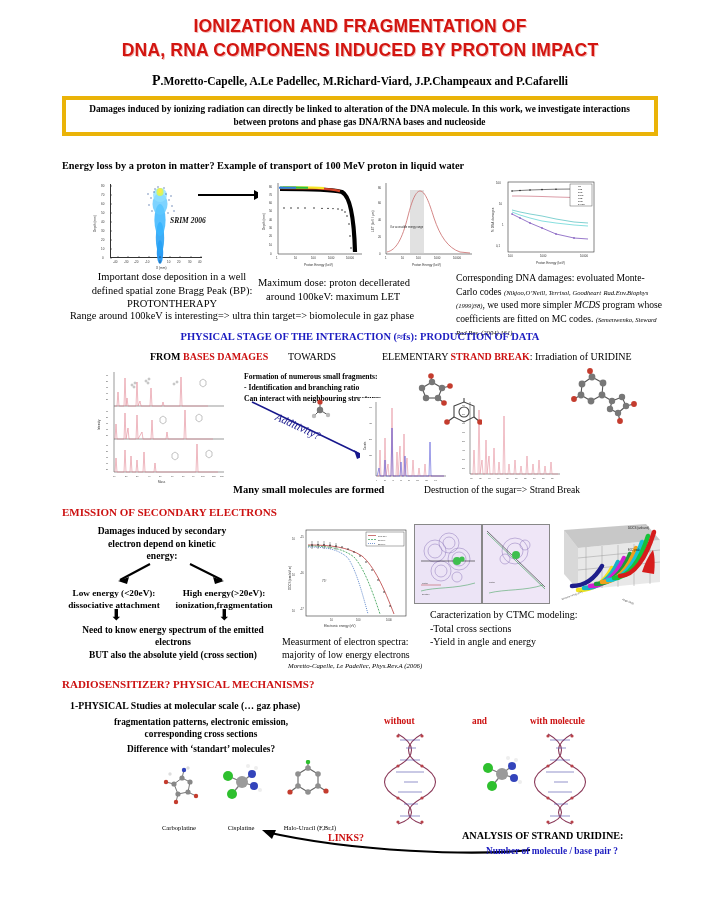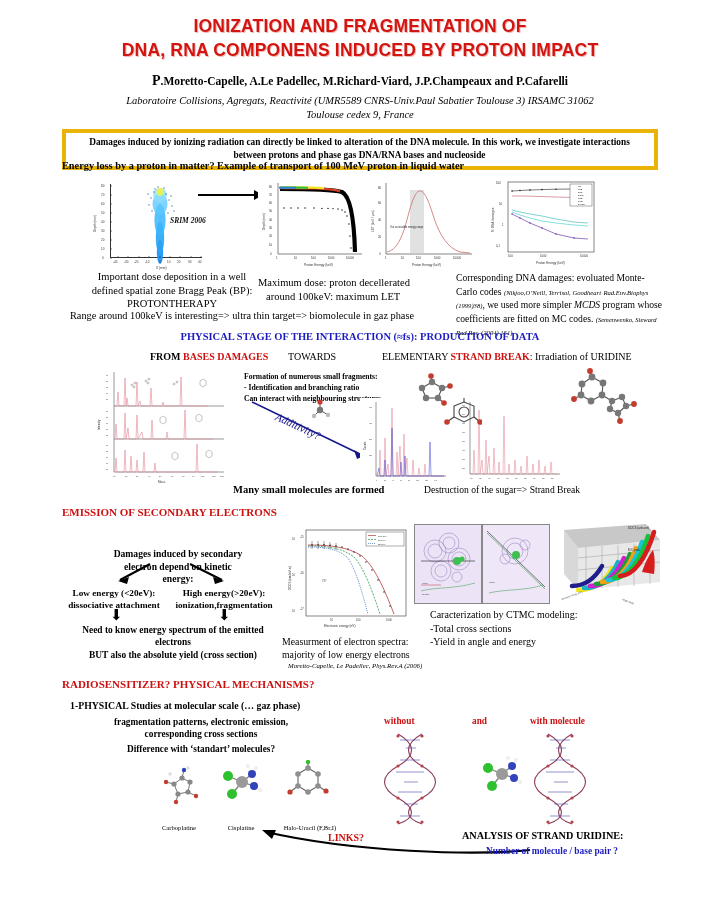--- a/index.html
+++ b/index.html
@@ -68,24 +68,20 @@
 
 <div class="poster">
 
   <div>
     <div class="title">IONIZATION AND FRAGMENTATION OF</div>
     <div class="title" style="padding-top:2px">DNA, RNA COMPONENS  INDUCED BY PROTON IMPACT</div>
   </div>
 
   <div class="authors"><span class="big">P</span><span>.Moretto-Capelle, A.Le Padellec, M.Richard-Viard, J.P.Champeaux and P.Cafarelli</span></div>
 
-  <div class="affil">
-    <div>Laboratoire Collisions, Agregats, Reactivité (UMR5589 CNRS-Univ.Paul Sabatier Toulouse 3) IRSAMC 31062</div>
-    <div>Toulouse cedex 9, France</div>
-  </div>
 
   <div class="abstract">
     <div>Damages induced  by ionizing radiation can directly be linked to alteration of the DNA molecule. In this work, we investigate  interactions</div>
     <div>between  protons and phase gas DNA/RNA  bases and nucleoside</div>
   </div>
 
   <div class="abs" style="left:62px;top:160px;width:600px;">
     <div style="font-weight:bold;font-size:10.3px;">Energy loss by a proton in matter?  Example of transport of 100 MeV proton in liquid water</div>
   </div>
 
@@ -552,21 +548,21 @@
       <circle cx="14" cy="6" r="2.6" fill="#c43c2e"></circle>
     <circle cx="8" cy="20" r="2.2" fill="#bbb"></circle>
       <circle cx="22" cy="19" r="2.2" fill="#bbb"></circle>
   </svg>
 
   <div class="abs" style="left:233px;top:484px;font-weight:bold;font-size:10.5px;">Many small molecules are formed</div>
   <div class="abs" style="left:424px;top:484px;font-size:9.6px;">Destruction of the sugar=&gt; Strand Break</div>
 
   <div class="abs red-head" style="left:62px;top:506px;">EMISSION OF SECONDARY ELECTRONS</div>
 
-  <div class="abs" style="left:78px;top:525px;width:200px;text-align:center;font-weight:bold;font-size:9.6px;line-height:1.32;margin-top:23px;">
+  <div class="abs" style="left:62px;top:525px;width:200px;text-align:center;font-weight:bold;font-size:9.6px;line-height:1.32;">
     <div>Damages induced by secondary</div>
     <div>electron  depend on kinetic</div>
     <div>energy:</div>
   </div>
 
   <svg class="abs" style="left:98px;top:562px;" width="170" height="26">
     <line x1="52" y1="2" x2="22" y2="18" stroke="#000" stroke-width="2"></line>
     <polygon points="20,19 31,15 29,22" fill="#000"></polygon>
     <line x1="92" y1="2" x2="124" y2="18" stroke="#000" stroke-width="2"></line>
     <polygon points="126,19 115,15 117,22" fill="#000"></polygon>

